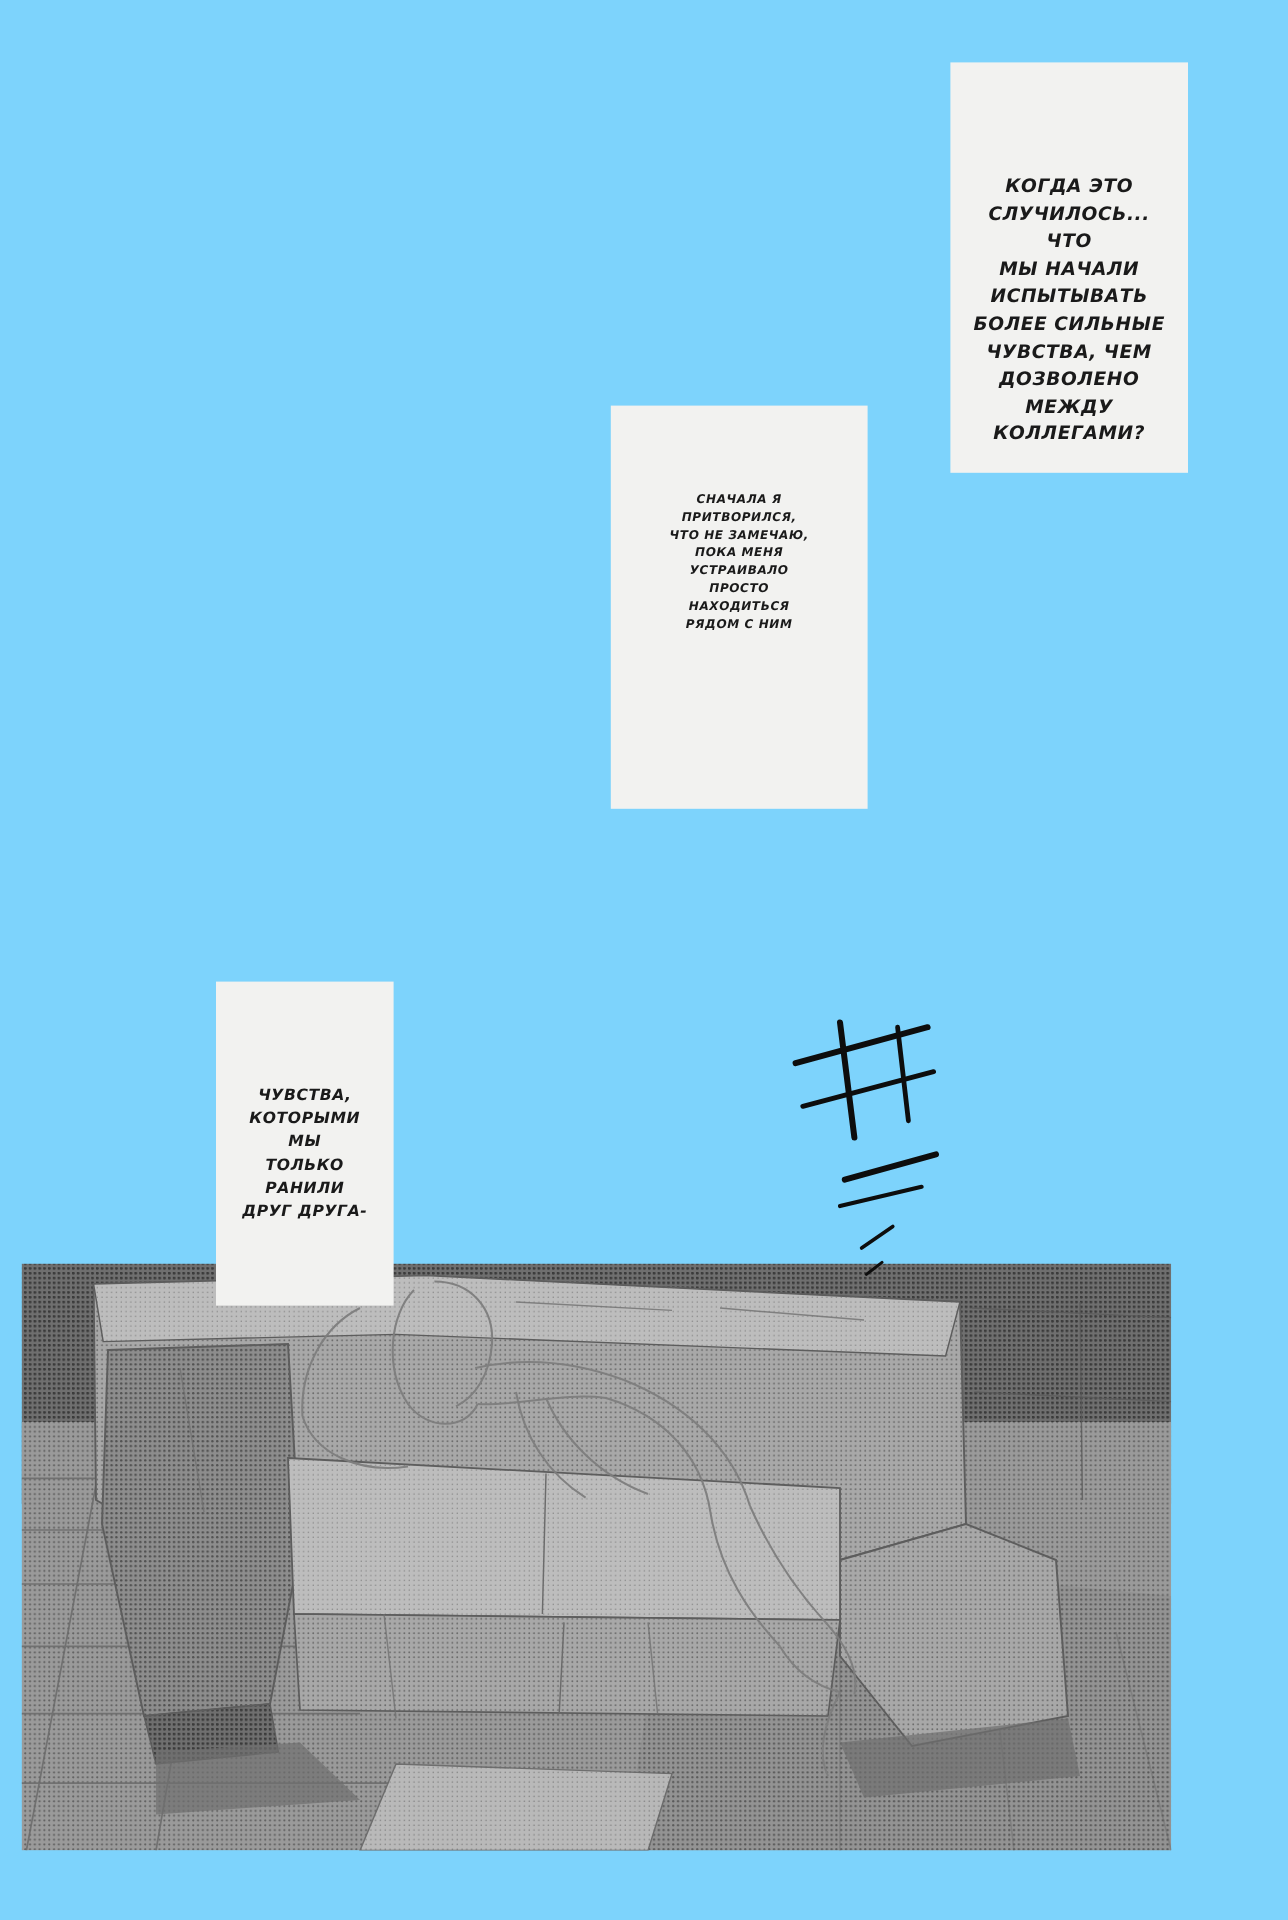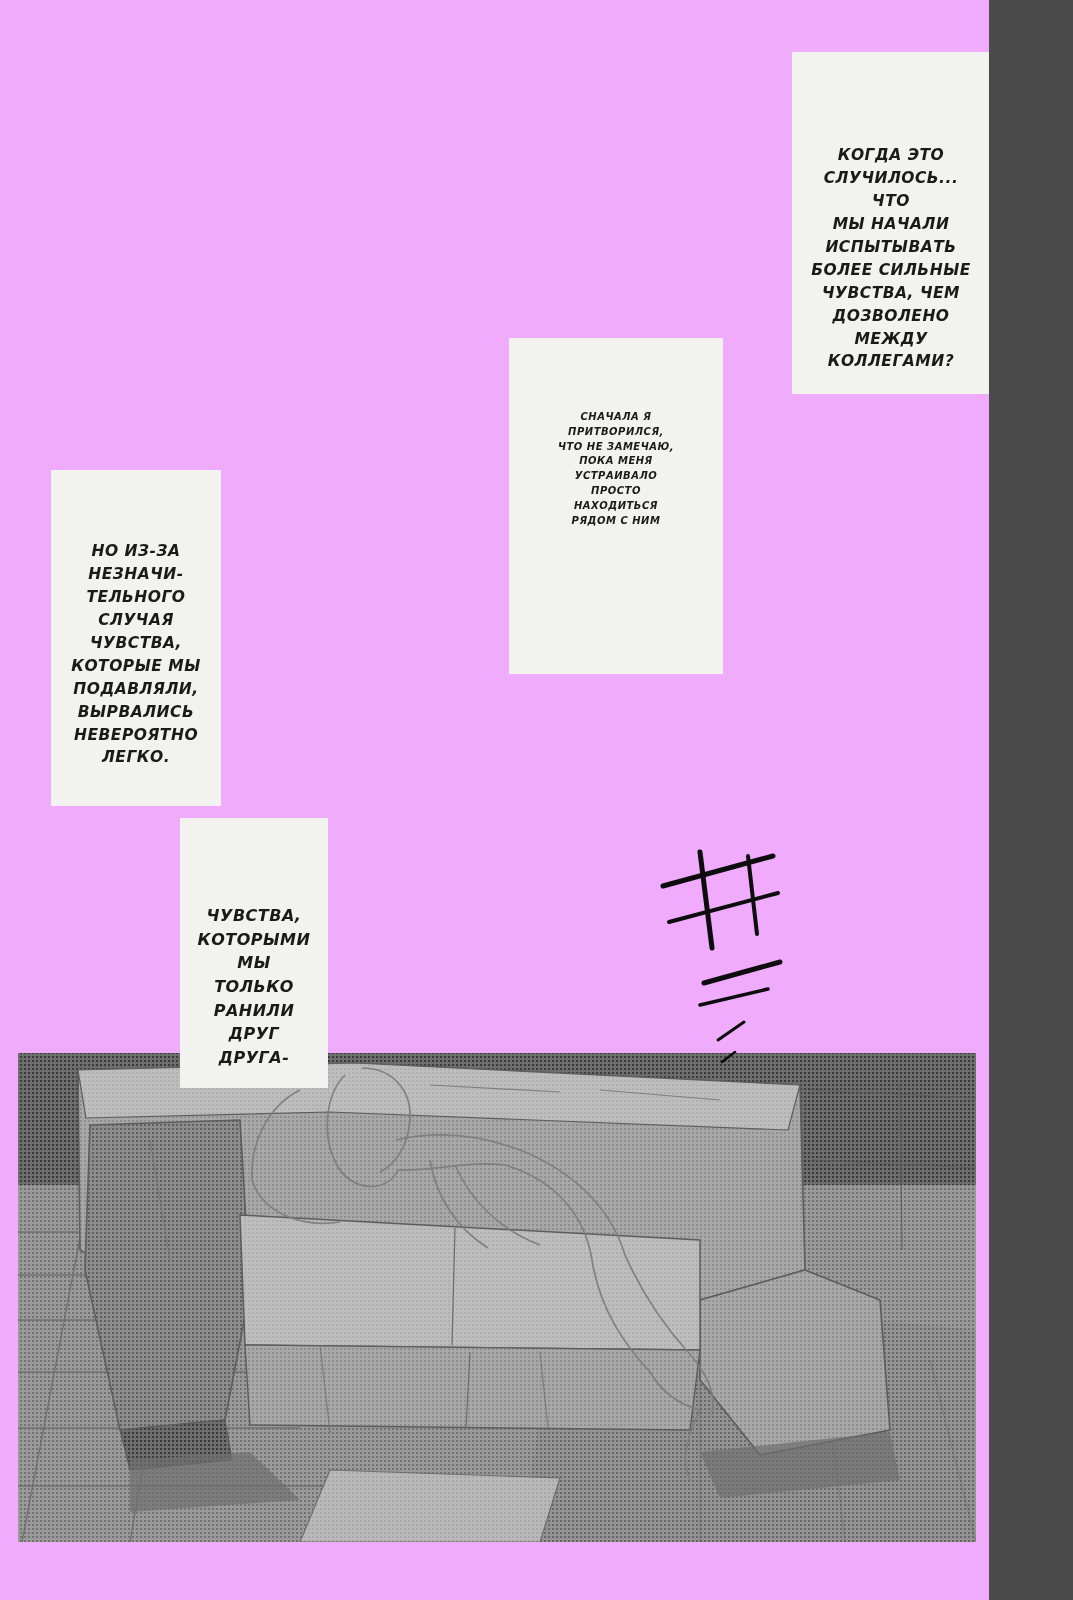--- a/index.html
+++ b/index.html
@@ -2,23 +2,23 @@
 <html><head>
 <meta charset="utf-8">
 <style>
   html, body {
     margin: 0;
     padding: 0;
     background: #4a4a4a;
   }
   #page {
     position: relative;
-    width: 989px;
+    width: 1073px;
     height: 1600px;
-    background: #f0abfc;
+    background: #7dd3fc;
     overflow: hidden;
     font-family: "DejaVu Sans", sans-serif;
     text-decoration: underline;
   }
 
   
   .art {
     position: absolute;
     left: 0;
     top: 0;
@@ -68,21 +68,21 @@
   #box-3 {
     left: 51px;   top: 470px;
     width: 170px; height: 336px;
     font-size: 15.5px;
     align-items: flex-start;
     padding-top: 70px;
   }
   #box-4 {
     left: 180px;  top: 818px;
     width: 148px; height: 270px;
-    font-size: 16px;
+    font-size: 13px;
     align-items: flex-start;
     padding-top: 86px;
   }
 </style>
 </head>
 <body>
 
 <div id="page">
 
   <svg class="art" viewBox="0 0 1073 1600" xmlns="http://www.w3.org/2000/svg">
@@ -214,31 +214,20 @@
     <span>СНАЧАЛА Я
 ПРИТВОРИЛСЯ,
 ЧТО НЕ ЗАМЕЧАЮ,
 ПОКА МЕНЯ
 УСТРАИВАЛО
 ПРОСТО
 НАХОДИТЬСЯ
 РЯДОМ С НИМ</span>
   </div>
 
-  <div class="box" id="box-3">
-    <span>НО ИЗ-ЗА
-НЕЗНАЧИ-
-ТЕЛЬНОГО
-СЛУЧАЯ ЧУВСТВА,
-КОТОРЫЕ МЫ
-ПОДАВЛЯЛИ,
-ВЫРВАЛИСЬ
-НЕВЕРОЯТНО
-ЛЕГКО.</span>
-  </div>
 
   <div class="box" id="box-4">
     <span>ЧУВСТВА,
 КОТОРЫМИ МЫ
 ТОЛЬКО РАНИЛИ
 ДРУГ ДРУГА-</span>
   </div>
 
 </div>
 

